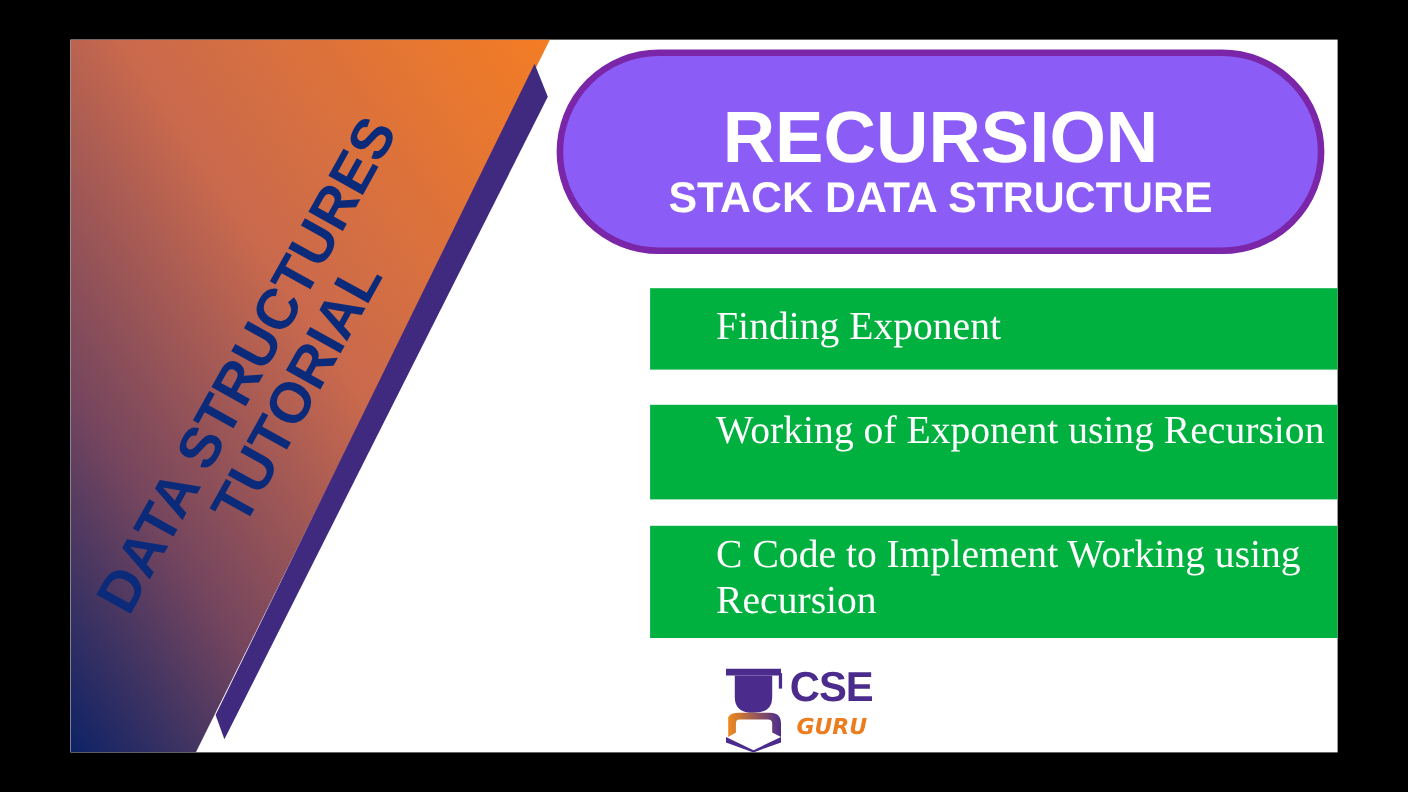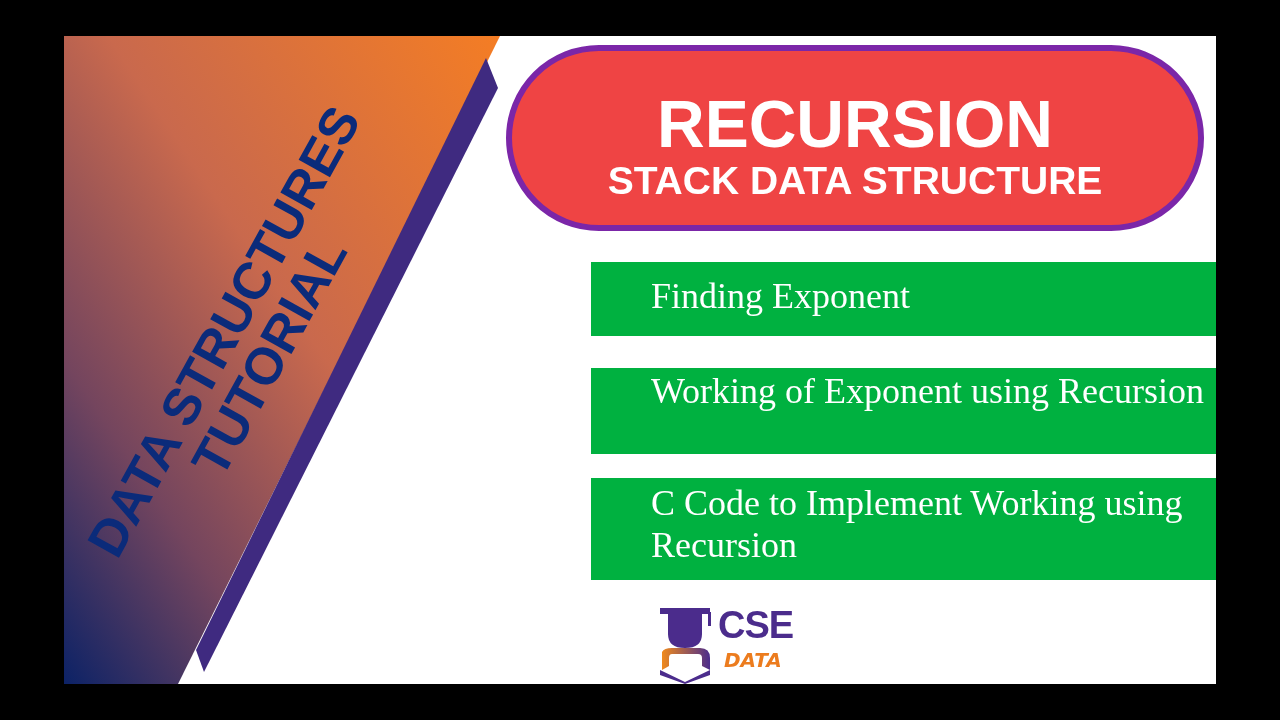--- a/index.html
+++ b/index.html
@@ -2,21 +2,21 @@
 <html><head>
 <meta charset="utf-8">
 <style>
   html, body { margin:0; padding:0; background:#000; }
   body { width:1280px; height:720px; position:relative; overflow:hidden; }
   .canvas { position:absolute; left:64px; top:36px; width:1152px; height:648px; background:#fff; overflow:hidden; }
   .bg-svg { position:absolute; left:0; top:0; }
   .side-title { position:absolute; left:0; top:0; width:1152px; height:648px; pointer-events:none; }
   .pill {
     position:absolute; left:442px; top:9px; width:698px; height:186px;
-    background:#ef4444; border:6px solid #7b26a8; border-radius:100px;
+    background:#8b5cf6; border:6px solid #7b26a8; border-radius:100px;
     box-sizing:border-box; text-align:center; color:#fff;
     font-family:"Liberation Sans", sans-serif; font-weight:bold;
   }
   .pill .title { font-size:66px; line-height:66px; margin-top:40px; letter-spacing:0px; }
   .pill .subtitle { font-size:39px; line-height:40px; margin-top:4px; }
   .topic {
     position:absolute; left:527px; width:662px; background:#00b140;
     color:#fff; font-family:"Liberation Serif", "DejaVu Serif", serif;
     font-size:36px; line-height:42px; box-sizing:border-box; padding-left:60px;
   }
@@ -69,16 +69,16 @@
           <stop offset="1" stop-color="#4b2c8c"></stop>
         </linearGradient>
       </defs>
       <polygon points="6,4 56,4 56,10 6,10" fill="#4b2c8c"></polygon>
       <rect x="54" y="8" width="3" height="14" fill="#4b2c8c"></rect>
       <path d="M14,10 L48,10 L48,30 Q48,44 31,44 Q14,44 14,30 Z" fill="#4b2c8c"></path>
       <path d="M8,48 Q10,44 18,44 L46,44 Q56,44 56,54 L56,66 L48,62 L48,54 Q48,50 44,50 L18,50 Q15,50 15,54 L15,62 L8,66 Z" fill="url(#armGrad)"></path>
       <polygon points="6,66 31,78 56,66 56,71 31,80 6,71" fill="#4b2c8c"></polygon>
     </svg>
     <div class="logo-cse">CSE</div>
-    <div class="logo-guru">DATA</div>
+    <div class="logo-guru">GURU</div>
   </div>
 
 </div>
 
 </body></html>

